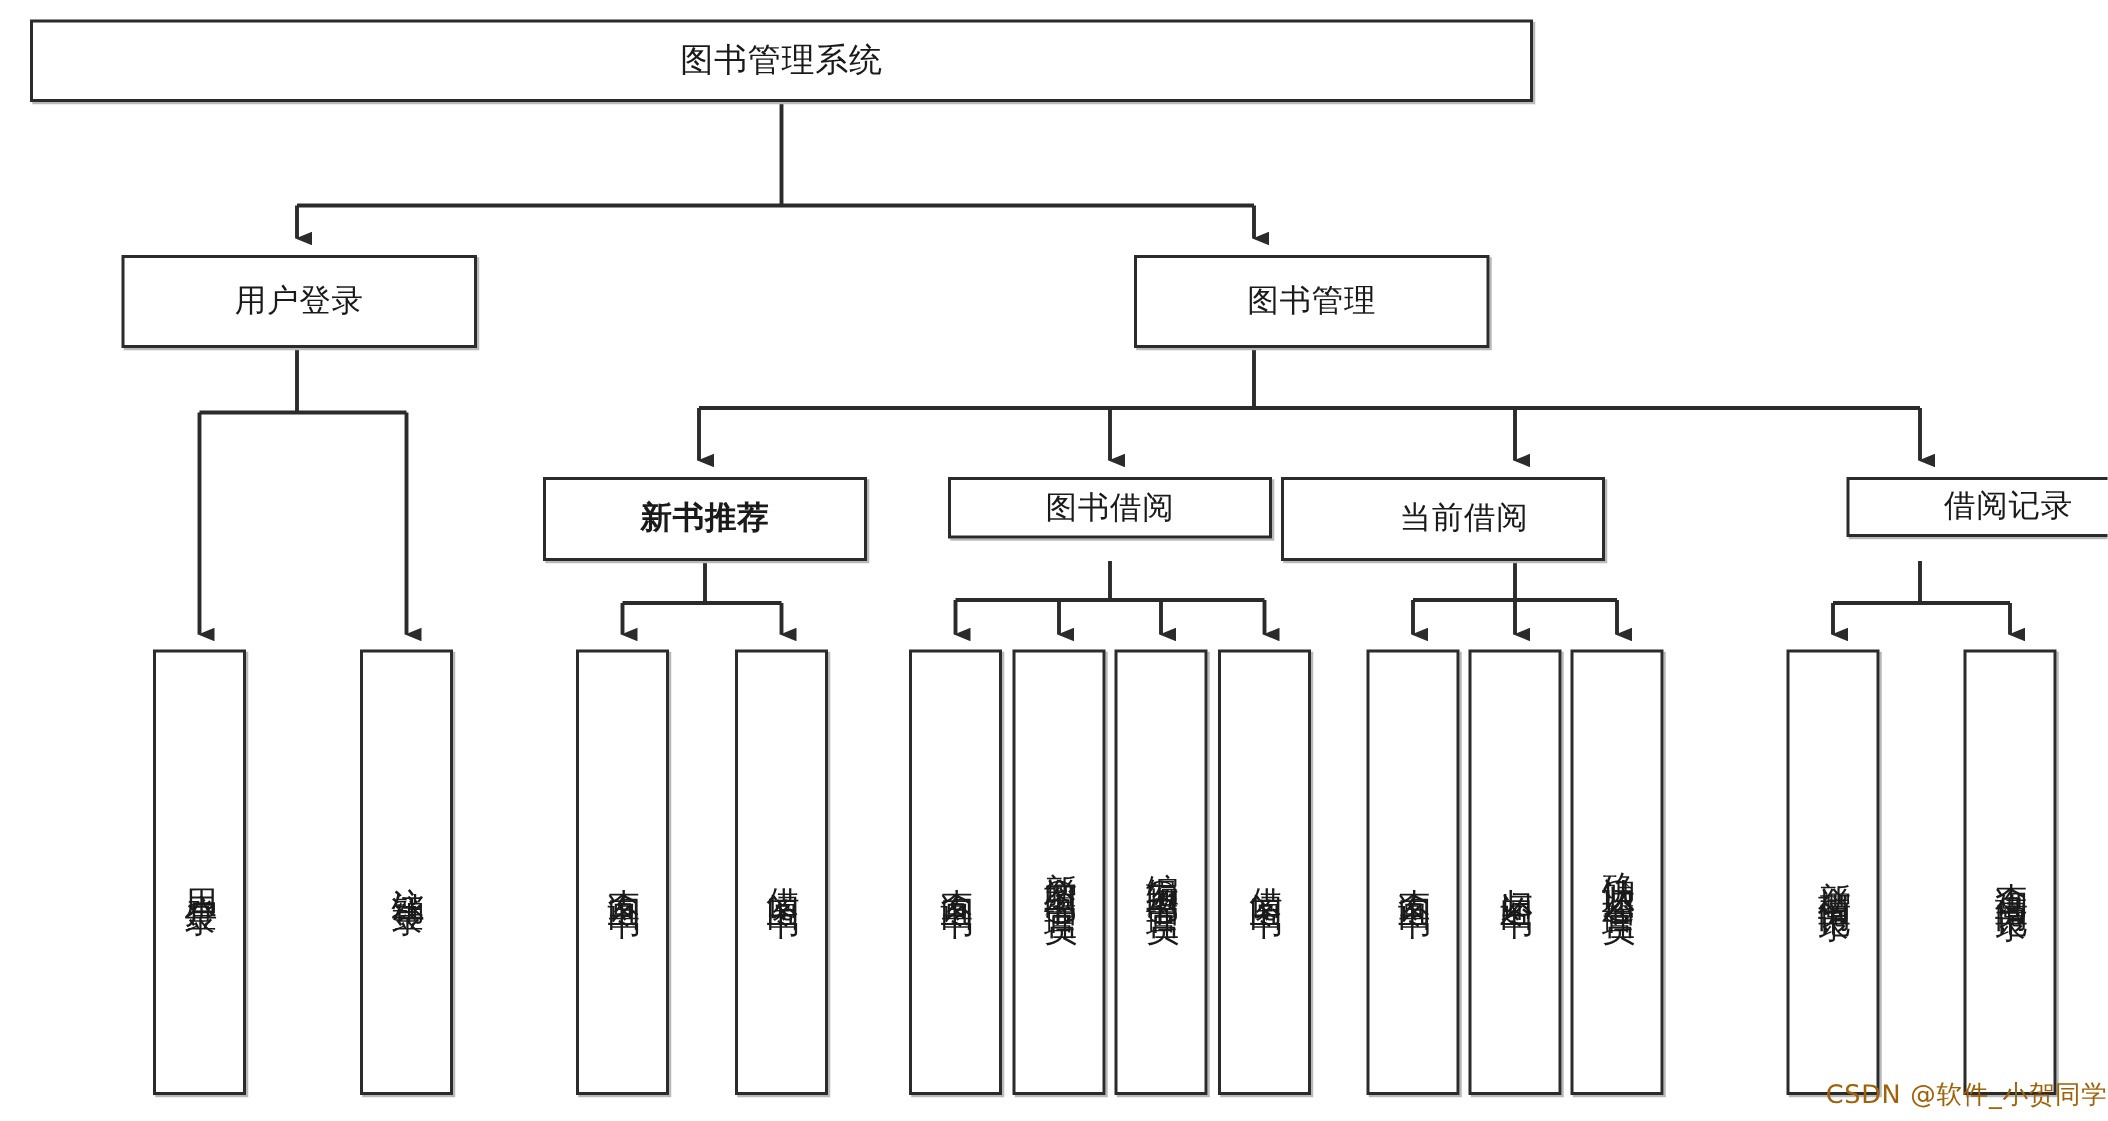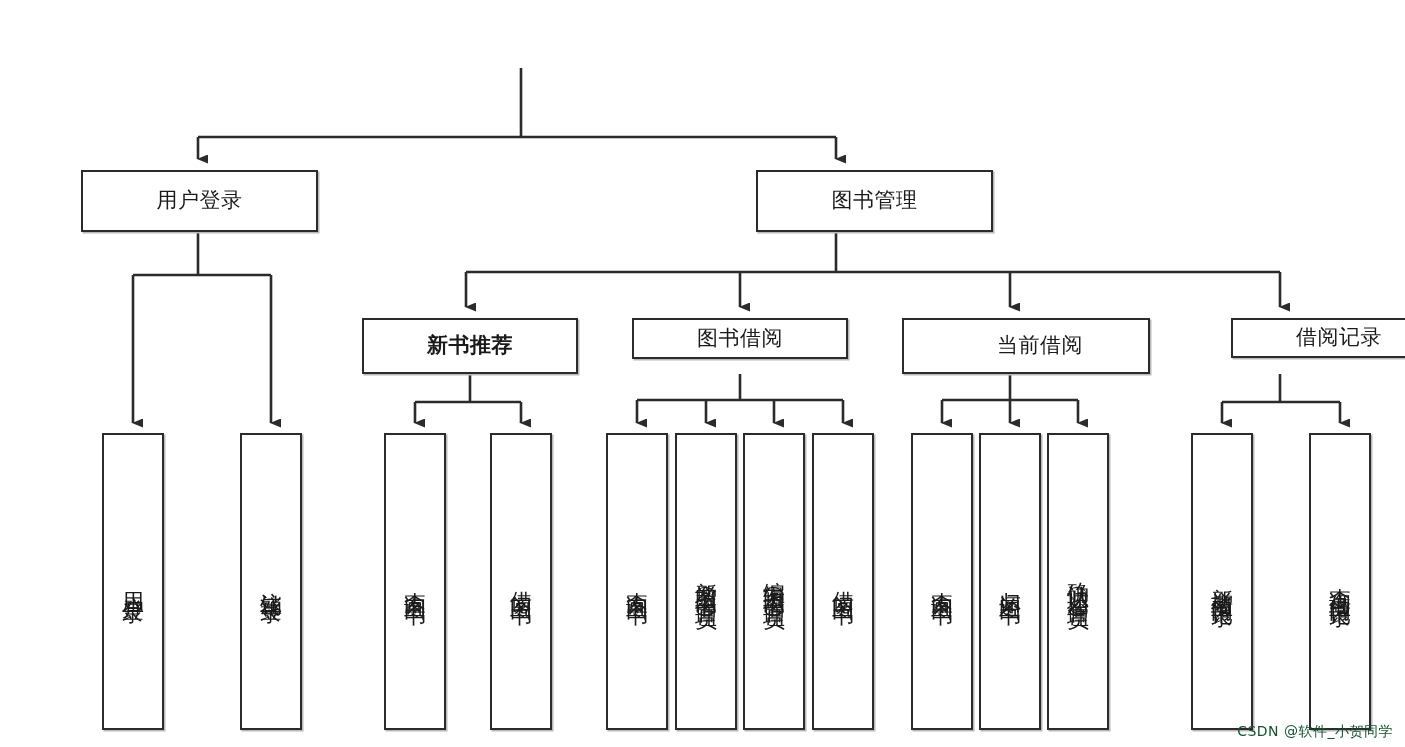--- a/index.html
+++ b/index.html
@@ -62,24 +62,24 @@
   .node.vert .label {
     writing-mode: vertical-rl;
     text-orientation: upright;
     font-size: 22px;
     line-height: 1.0;
     letter-spacing: 4px;
     white-space: nowrap;
   }
   #watermark {
     position: absolute;
-    right: 12px;
+    right: 0;
     bottom: 6px;
-    font-size: 14px;
-    color: #14532d;
+    font-size: 17px;
+    color: #a16207;
     letter-spacing: 0.5px;
     z-index: 5;
     user-select: none;
     white-space: nowrap;
   }
 </style>
 </head>
 <body>
 
 <div id="diagram-root">
@@ -127,38 +127,41 @@
       <path d="M1010,400 L1010,423" marker-end="url(#arrowhead)"></path>
       <path d="M1078,400 L1078,423" marker-end="url(#arrowhead)"></path>
 
       <path d="M1280,374 L1280,402"></path>
       <path d="M1222,402 L1340,402"></path>
       <path d="M1222,402 L1222,423" marker-end="url(#arrowhead)"></path>
       <path d="M1340,402 L1340,423" marker-end="url(#arrowhead)"></path>
     </g>
   </svg>
 
+  <div class="node horiz root" style="left:20px; top:13px; width:1002px; height:55px;">
+    <span class="label">图书管理系统</span>
+  </div>
 
   <div class="node horiz" style="left:81px; top:170px; width:237px; height:62px;">
     <span class="label">用户登录</span>
   </div>
 
   <div class="node horiz" style="left:711px; top:170px; width:237px; height:62px;margin-left:45px;">
     <span class="label">图书管理</span>
   </div>
 
   <div class="node horiz" style="left:362px; top:318px; width:216px; height:56px;font-weight:bold;">
     <span class="label">新书推荐</span>
   </div>
 
   <div class="node horiz" style="left:632px; top:318px; width:216px; height:41px;">
     <span class="label">图书借阅</span>
   </div>
 
-  <div class="node horiz" style="left:902px; top:318px; width:248px; height:56px;padding-left:28px;">
+  <div class="node horiz" style="left:854px; top:318px; width:216px; height:56px;padding-left:28px;">
     <span class="label">当前借阅</span>
   </div>
 
   <div class="node horiz" style="left:1231px; top:318px; width:216px; height:40px;">
     <span class="label">借阅记录</span>
   </div>
 
   <div class="node vert" style="left:102px; top:433px; width:62px; height:297px;">
     <span class="label">用户登录</span>
   </div>

